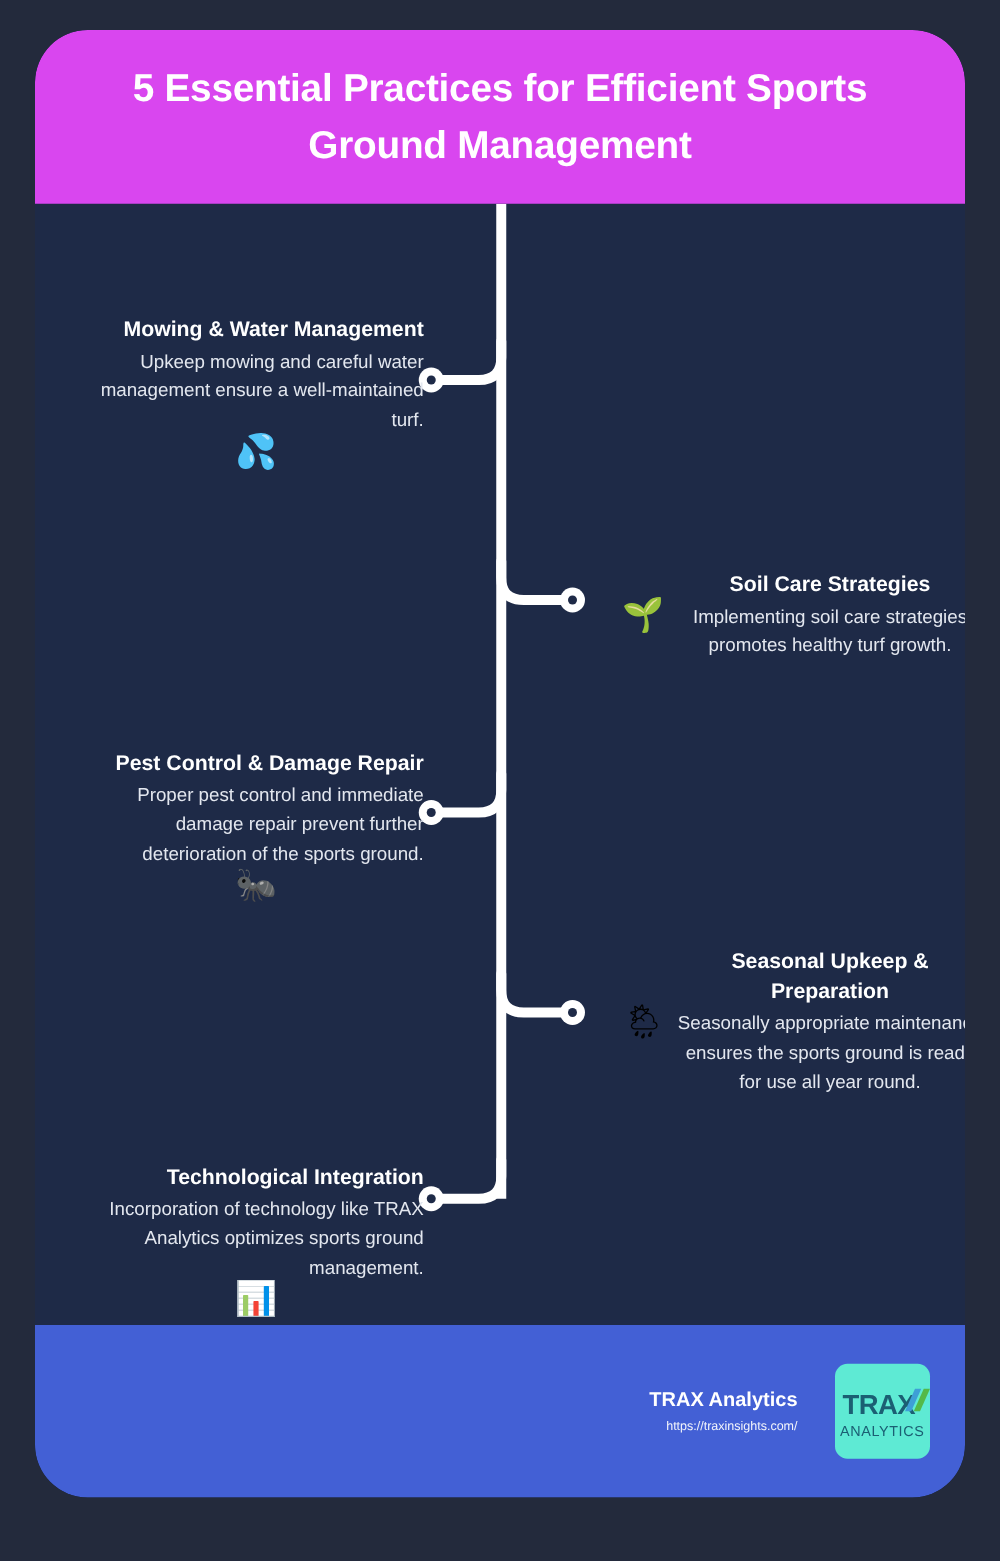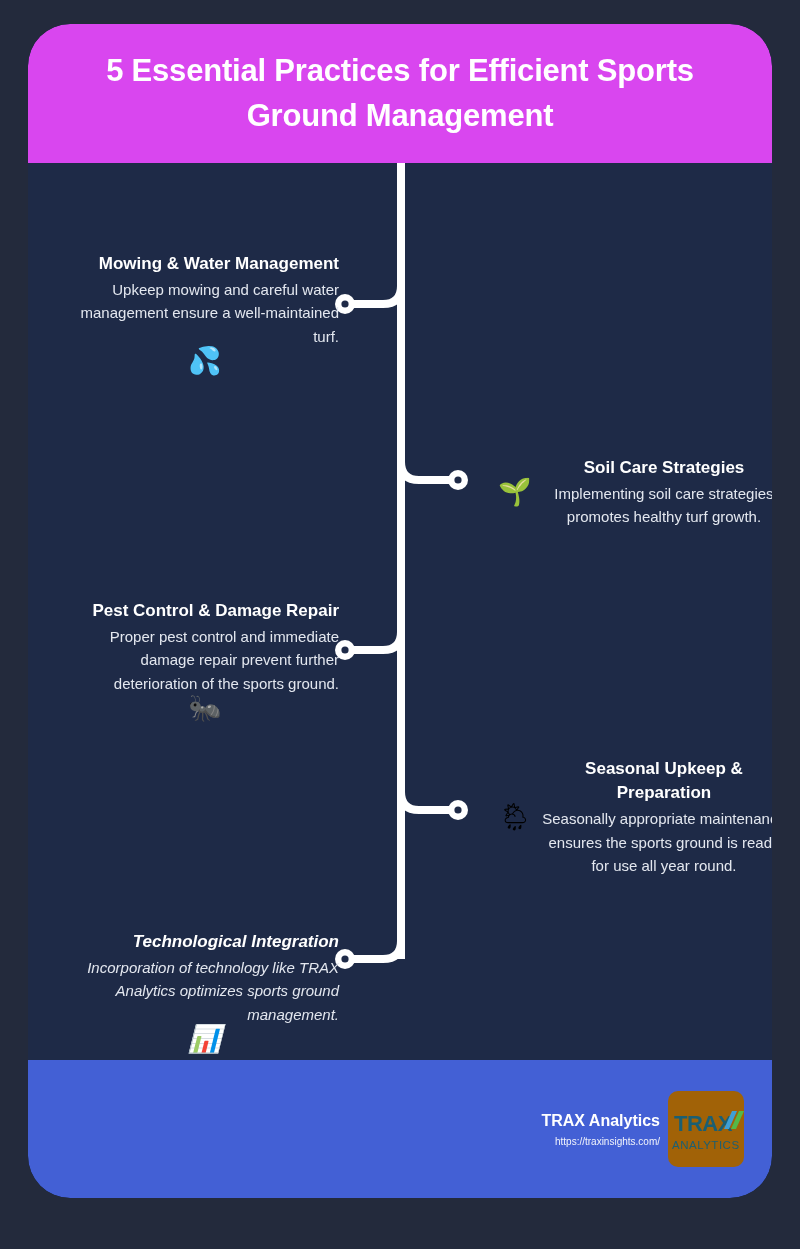--- a/index.html
+++ b/index.html
@@ -58,41 +58,41 @@
     background: #4360d5;
     border-radius: 0 0 42px 42px;
   }
   .footer-inner {
     position: absolute;
     right: 28px;
     top: 0;
     height: 138px;
     display: flex;
     align-items: center;
-    gap: 8px;
+    gap: 30px;
   }
   .footer-text {
     text-align: right;
     color: #ffffff;
   }
   .footer-brand {
     font-size: 16px;
     font-weight: bold;
     line-height: 1.55;
   }
   .footer-url {
     font-size: 10px;
     font-weight: normal;
     line-height: 1.5;
     color: #f2f4fb;
   }
   .logo-box {
     width: 76px;
     height: 76px;
-    background: #a16207;
+    background: #5eead4;
     border-radius: 10px;
     display: flex;
     align-items: center;
     justify-content: center;
     overflow: hidden;
   }
 
   
   .connector {
     position: absolute;
@@ -145,21 +145,21 @@
     flex: 0 0 34px;
   }
   .emoji-left { margin-left: 6px; }
   .emoji-right { margin-right: 6px; }
 
   
   #item-1 { left: 12px; top: 228px; width: 324px; }
   #item-2 { left: 470px; top: 432px; width: 300px; }
   #item-3 { left: 12px; top: 575px; width: 324px; }
   #item-4 { left: 470px; top: 733px; width: 300px; }
-  #item-5 { left: 12px; top: 906px; width: 324px; font-style: italic; }
+  #item-5 { left: 12px; top: 906px; width: 324px; }
 
   #item-1 .item-body { width: 274px; }
   #item-3 .item-body { width: 274px; }
   #item-5 .item-body { width: 274px; }
   #item-2 .item-body { width: 252px; }
   #item-4 .item-body { width: 252px; }
 </style>
 </head>
 <body>
 

